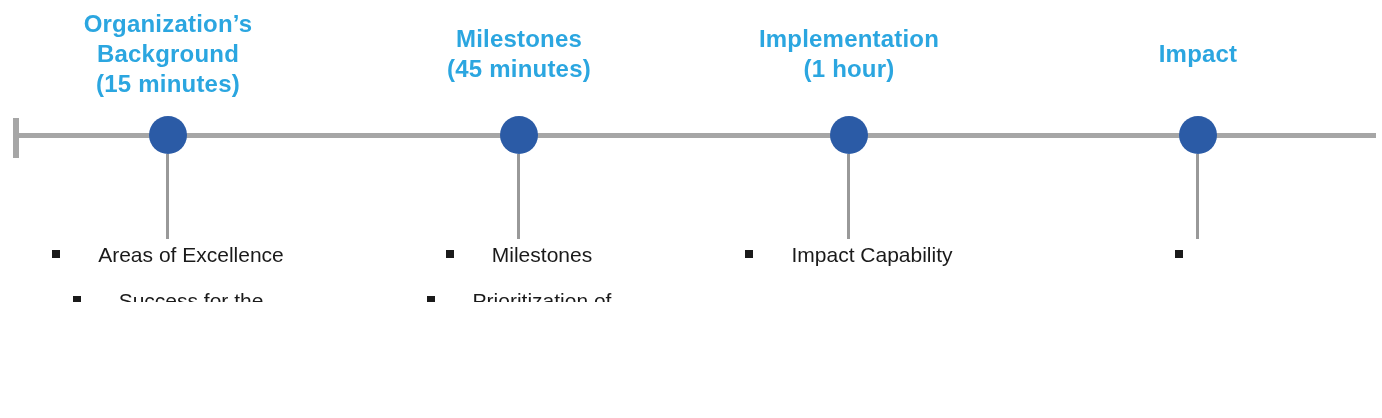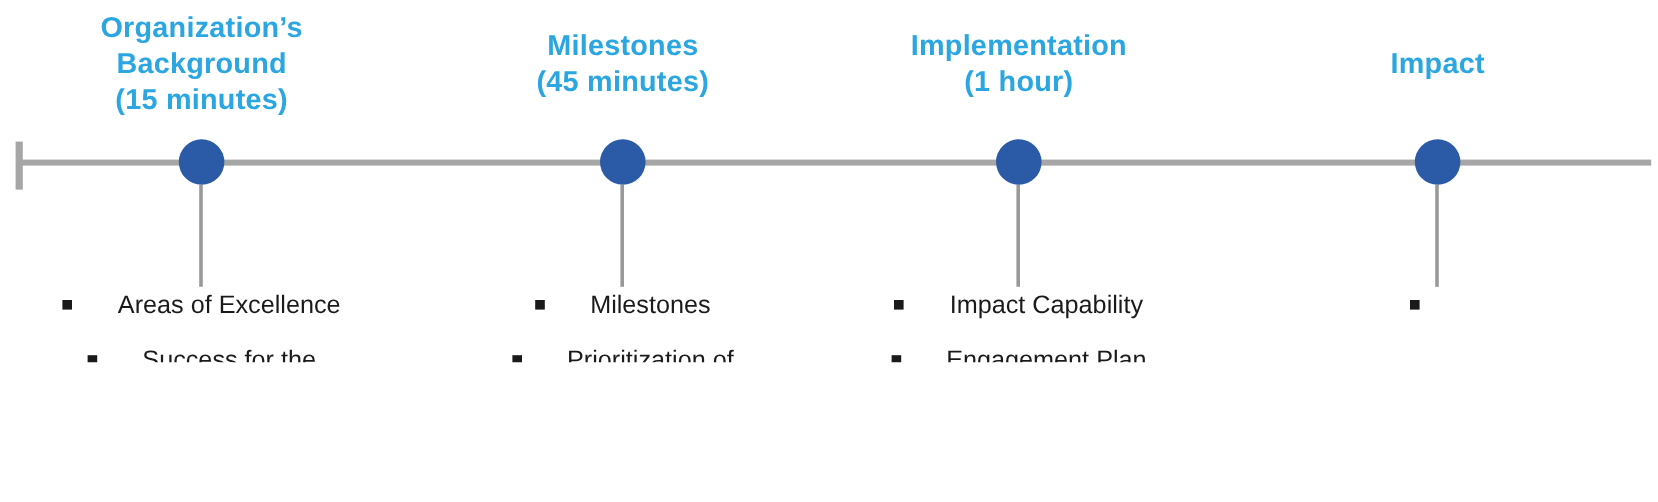--- a/index.html
+++ b/index.html
@@ -145,24 +145,20 @@
       <div class="title-text">Implementation
 (1 hour)</div>
     </div>
     <div class="connector"></div>
     <div class="dot"></div>
     <div class="list">
       <div class="item">
         <span class="bullet"></span>
         <span class="item-text">Impact Capability</span>
       </div>
-      <div class="item">
-        <span class="bullet"></span>
-        <span class="item-text">Engagement Plan</span>
-      </div>
     </div>
   </div>
 
   <div class="milestone" style="left:1018px">
     <div class="title-box">
       <div class="title-text">Impact</div>
     </div>
     <div class="connector"></div>
     <div class="dot"></div>
     <div class="list">

